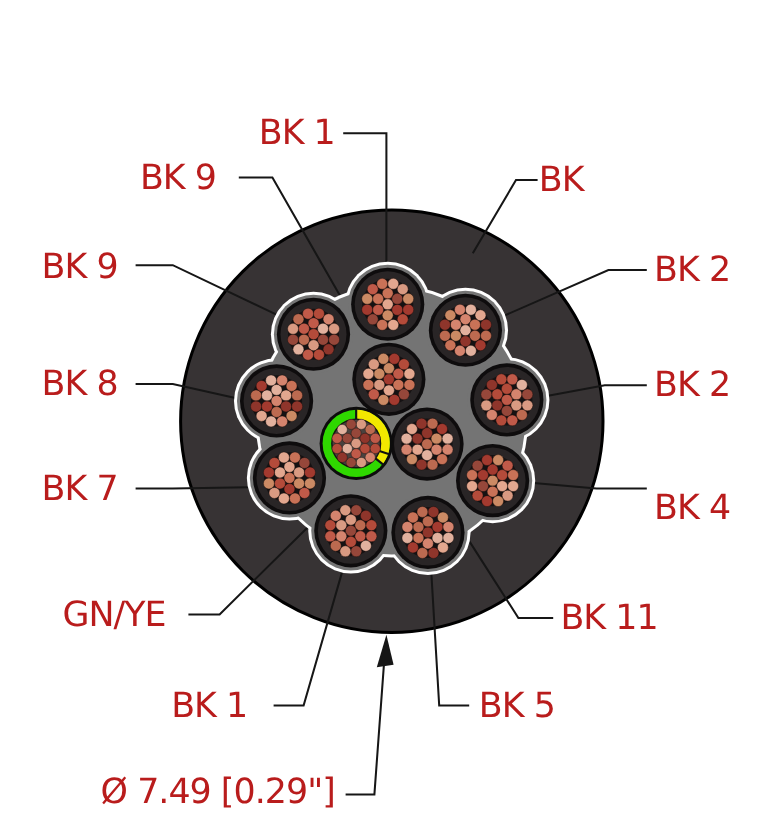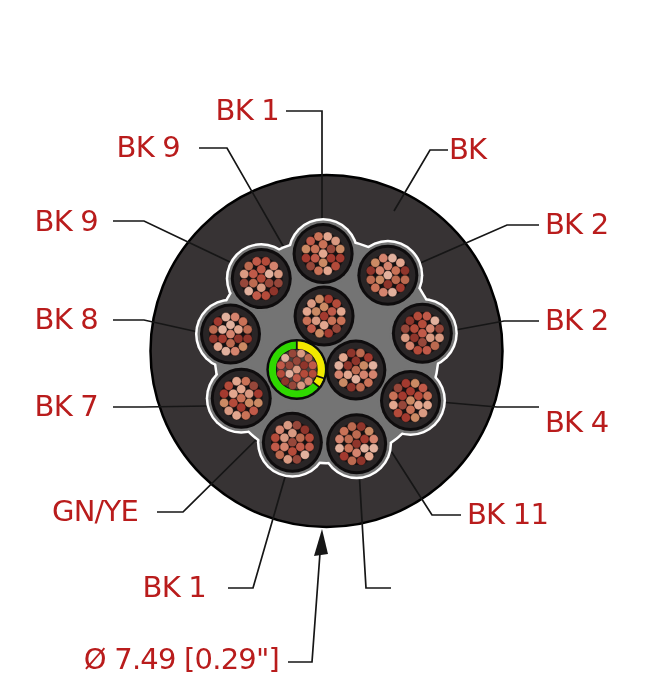--- a/index.html
+++ b/index.html
@@ -370,13 +370,14 @@
   <div class="lbl" style="right:555px;top:321px">BK 8</div>
   <div class="lbl" style="right:555px;top:408px">BK 7</div>
   <div class="lbl" style="right:515px;top:513px">GN/YE</div>
   <div class="lbl" style="right:447px;top:589px">BK 1</div>
   <div class="lbl" style="right:374px;top:661px">Ø 7.49 [0.29"]</div>
   <div class="lbl" style="left:449px;top:151px">BK</div>
   <div class="lbl" style="left:545px;top:226px">BK 2</div>
   <div class="lbl" style="left:545px;top:322px">BK 2</div>
   <div class="lbl" style="left:545px;top:424px">BK 4</div>
   <div class="lbl" style="left:467px;top:516px">BK 11</div>
+  <div class="lbl" style="left:399px;top:589px">BK 5</div>
 </div>
 
 </body></html>

